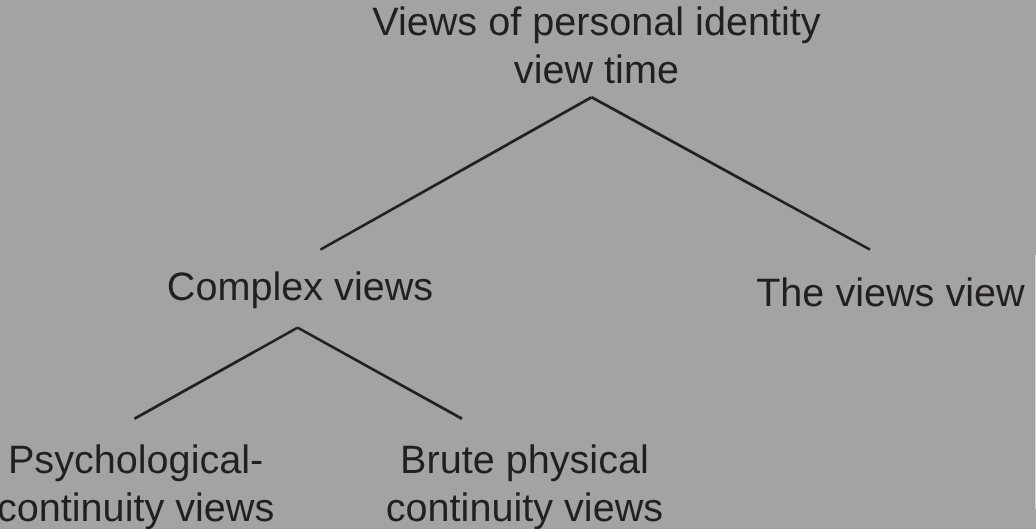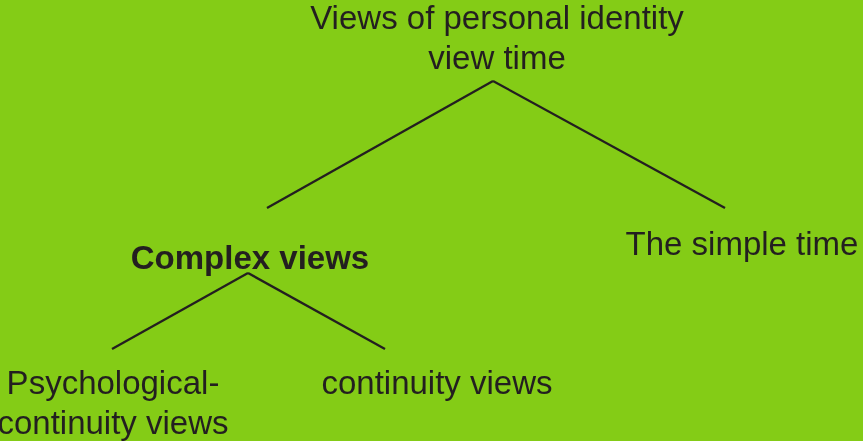--- a/index.html
+++ b/index.html
@@ -4,21 +4,21 @@
 <style>
   html, body {
     margin: 0;
     padding: 0;
     background: #ffffff;
   }
   .canvas {
     position: relative;
     width: 863px;
     height: 441px;
-    background: #84cc16;
+    background: #a3a3a3;
     overflow: hidden;
     font-family: "Liberation Sans", sans-serif;
     color: #231f20;
   }
   .branches {
     position: absolute;
     left: 0;
     top: 0;
     width: 863px;
     height: 441px;
@@ -47,30 +47,31 @@
     <line x1="493" y1="81" x2="725" y2="208"></line>
     <line x1="248" y1="273" x2="112" y2="349"></line>
     <line x1="248" y1="273" x2="385" y2="349"></line>
   </svg>
 
   <div class="node" style="left:497px; top:-2px;">
     <span>Views of personal identity</span>
     <span>view time</span>
   </div>
 
-  <div class="node" style="left:250px; top:238px;font-weight:bold;">
+  <div class="node" style="left:250px; top:219px;">
     <span>Complex views</span>
   </div>
 
   <div class="node" style="left:742px; top:224px;">
-    <span>The simple time</span>
+    <span>The views view</span>
   </div>
 
   <div class="node" style="left:113px; top:363px;">
     <span>Psychological-</span>
     <span>continuity views</span>
   </div>
 
   <div class="node" style="left:437px; top:363px;">
+    <span>Brute physical</span>
     <span>continuity views</span>
   </div>
 
 </div>
 
 </body></html>

